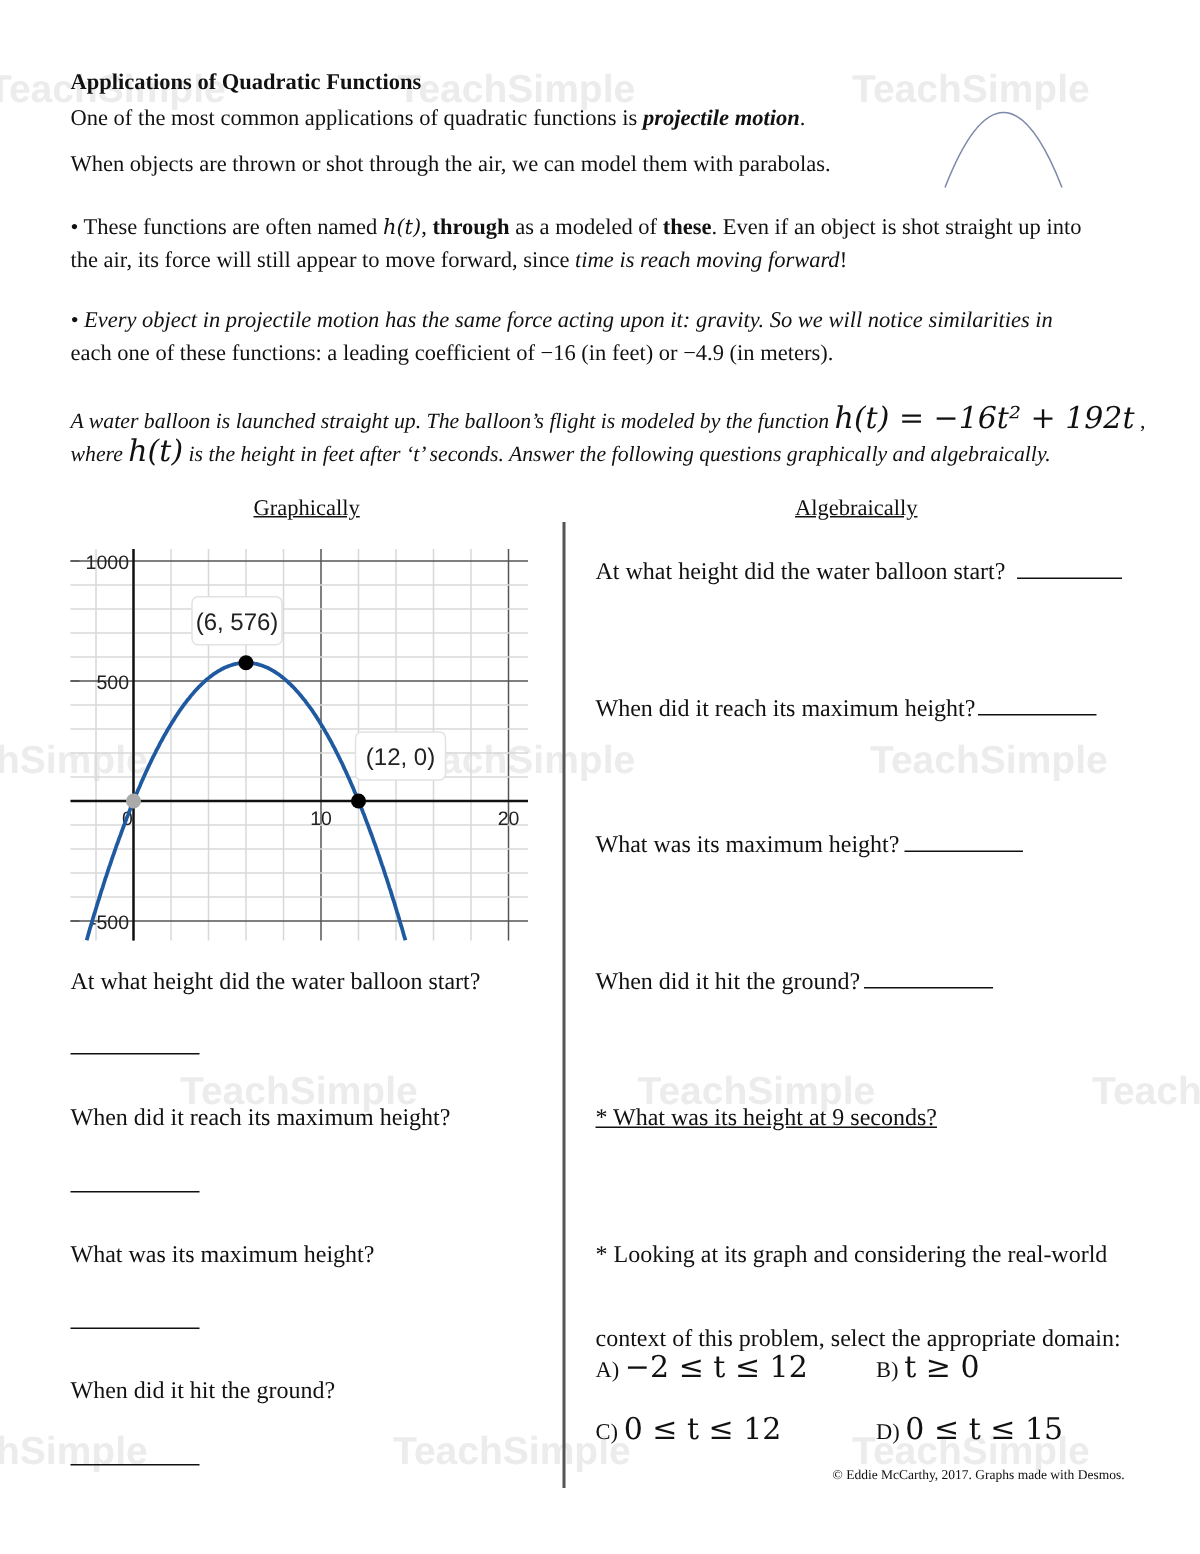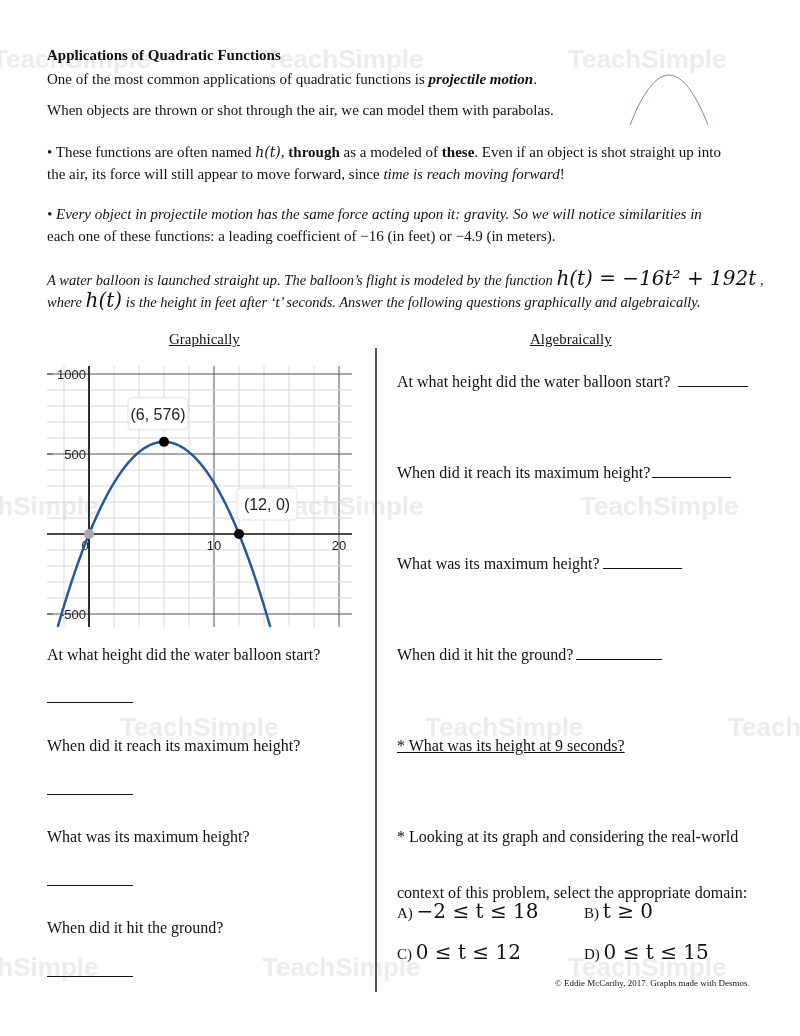--- a/index.html
+++ b/index.html
@@ -156,21 +156,21 @@
   </div>
   <div class="abs q" style="left:397px;top:646px;">
     <span>When did it hit the ground?</span><span class="blank" style="width:86px;margin-left:3px;"></span>
   </div>
   <div class="abs q" style="left:397px;top:737px;text-decoration:underline;">* What was its height at 9 seconds?</div>
   <div class="abs q" style="left:397px;top:828px;">* Looking at its graph and considering the real-world</div>
   <div class="abs q" style="left:397px;top:850px;margin-top:34px;">context of this problem, select the appropriate domain:</div>
 
   <div class="abs choice" style="left:397px;top:899px;">
     <span>A)</span>
-    <span class="mathu">−2 ≤ t ≤ 18</span>
+    <span class="mathu">−2 ≤ t ≤ 12</span>
   </div>
   <div class="abs choice" style="left:584px;top:899px;">
     <span>B)</span>
     <span class="mathu">t ≥ 0</span>
   </div>
   <div class="abs choice" style="left:397px;top:940px;">
     <span>C)</span>
     <span class="mathu">0 ≤ t ≤ 12</span>
   </div>
   <div class="abs choice" style="left:584px;top:940px;">

